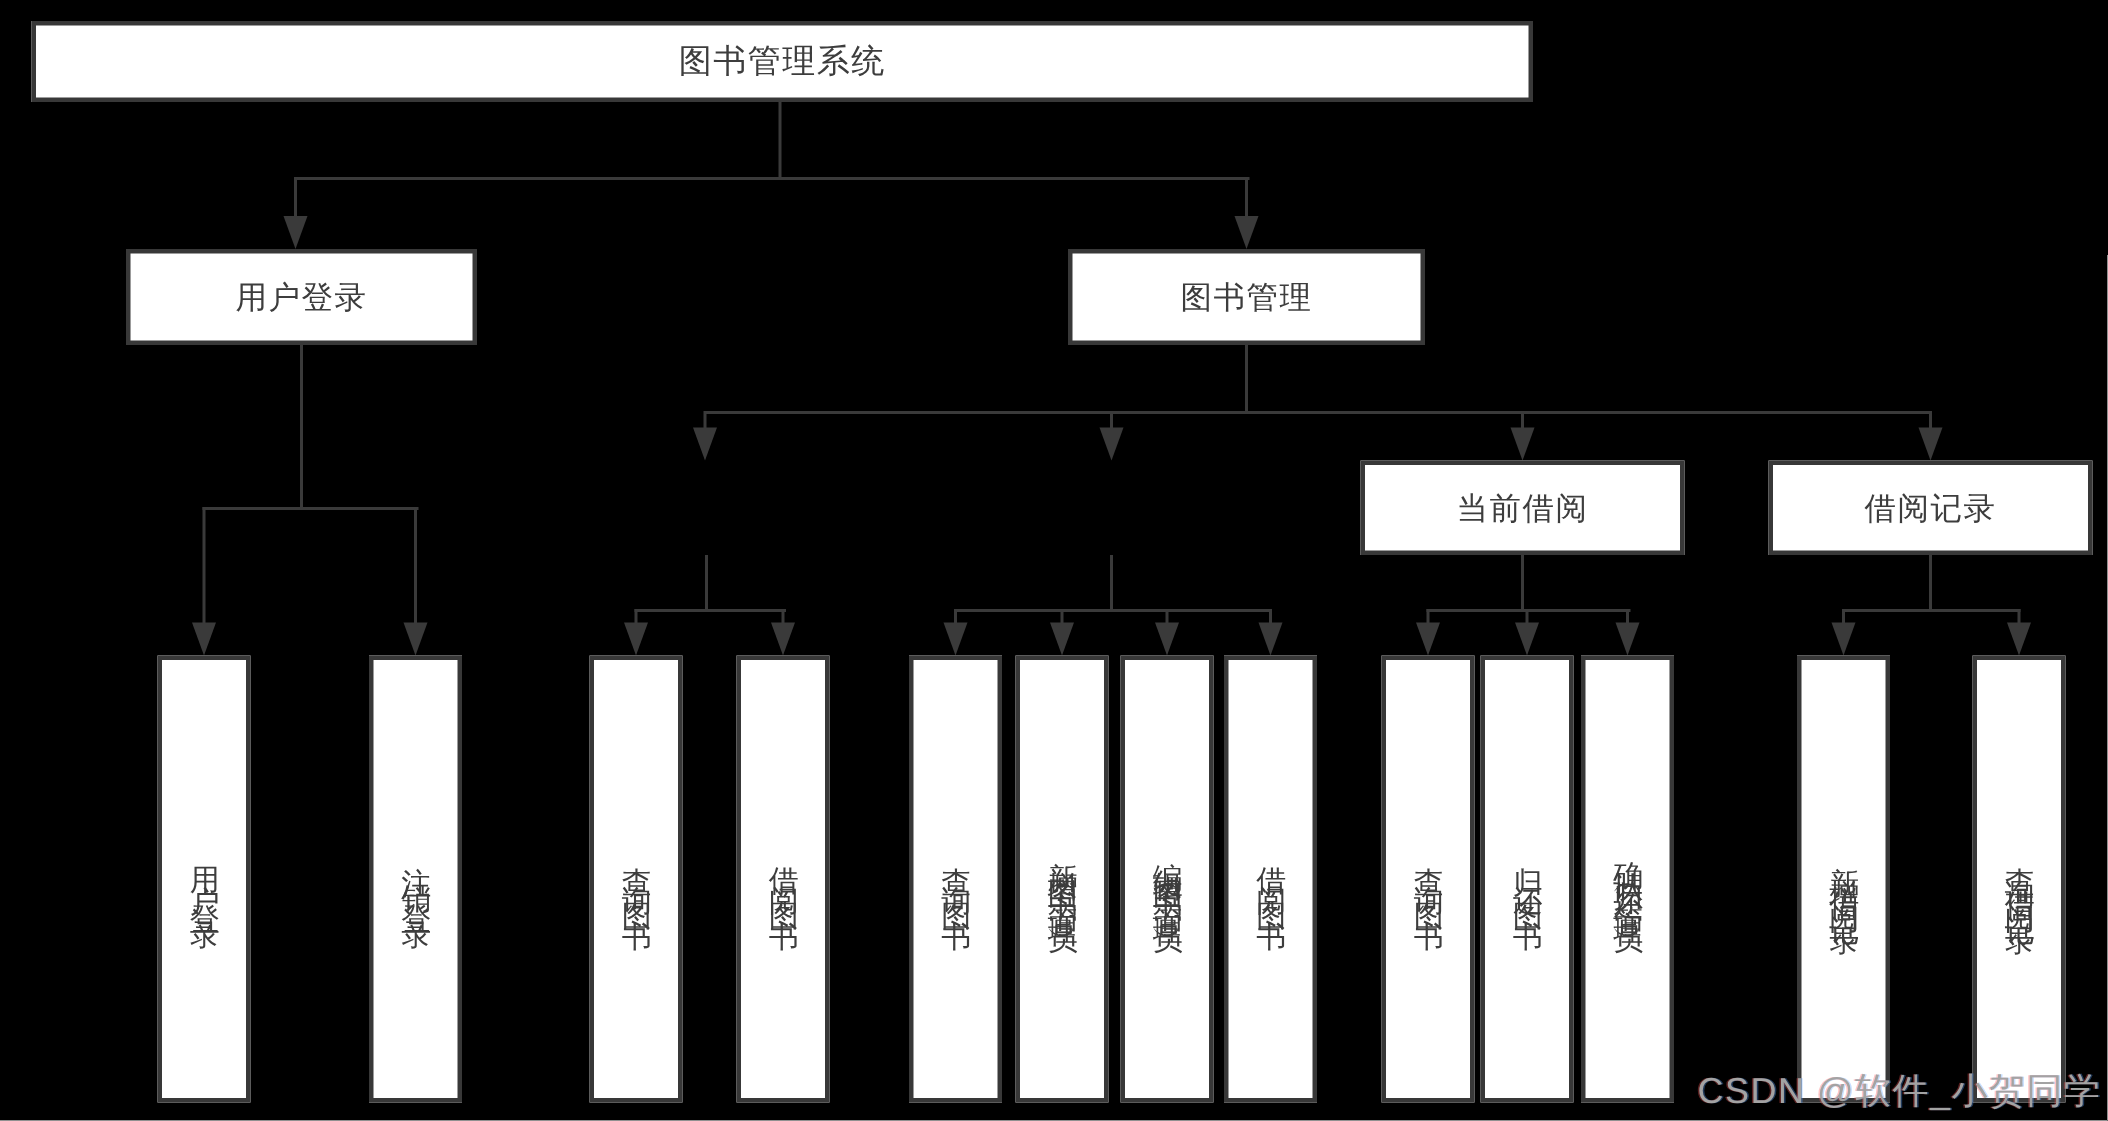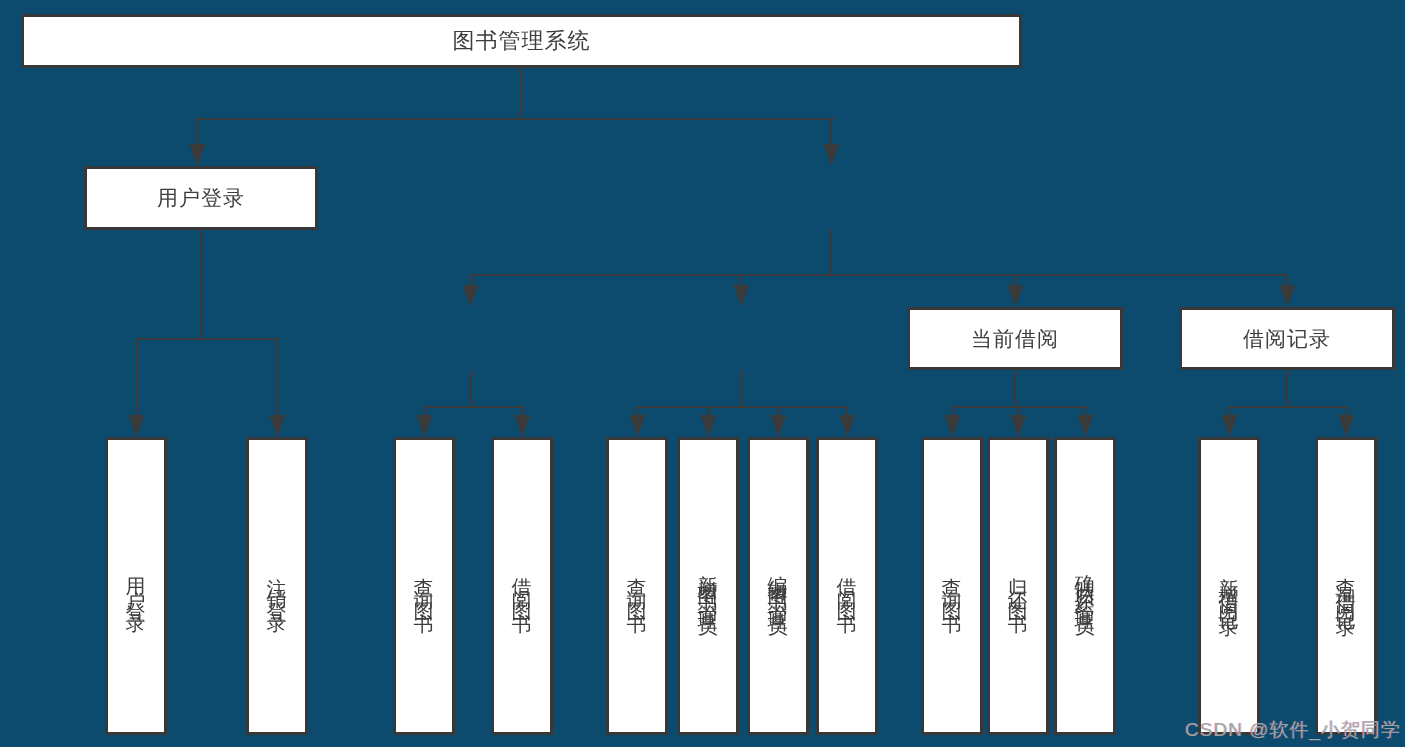--- a/index.html
+++ b/index.html
@@ -1,17 +1,17 @@
 <!DOCTYPE html>
 <html><head>
 <meta charset="utf-8">
 <style>
   html,body{margin:0;padding:0;background:#ffffff;}
   #canvas{
-    position:relative;width:1405px;height:747px;background:#0c4a6e;overflow:hidden;
+    position:relative;width:1405px;height:747px;background:#000000;overflow:hidden;
     font-family:"Liberation Sans","DejaVu Sans",sans-serif;color:#3d3d3d;
   }
   .node{
     position:absolute;box-sizing:border-box;background:#ffffff;
     border:3px solid #383838;display:flex;align-items:center;justify-content:center;
   }
   .hnode{font-size:21px;letter-spacing:1px;}
   .root{font-size:22px;}
   .vnode{font-size:20px;}
   .vnode>span{
@@ -22,40 +22,41 @@
   .sp-s{letter-spacing:6px;}
   .line{position:absolute;background:#3a3a3a;}
   .lv{width:2px;}
   .lh{height:2px;}
   .arw{
     position:absolute;width:0;height:0;
     border-left:8px solid transparent;border-right:8px solid transparent;
     border-top:22px solid #3a3a3a;
   }
   .watermark{
-    position:absolute;right:4px;bottom:4px;font-size:19px;color:#a3a3a3;
+    position:absolute;right:4px;bottom:4px;font-size:24px;color:#a3a3a3;
     letter-spacing:1px;z-index:5;
     text-shadow:-1px 0 0 rgba(255,90,90,.35),1px 0 0 rgba(90,160,255,.35);
   }
 </style>
 </head>
 <body>
 
 <div id="canvas">
 
   <div class="node hnode root" style="left:21px;top:14px;width:1001px;height:54px;">图书管理系统</div>
 
   <div class="line lv" style="left:519px;top:68px;height:52px;"></div>
   <div class="line lh" style="left:196px;top:118px;width:637px;"></div>
   <div class="line lv" style="left:196px;top:118px;height:28px;"></div>
   <div class="line lv" style="left:830px;top:118px;height:28px;"></div>
   <div class="arw" style="left:189px;top:144px;"></div>
   <div class="arw" style="left:823px;top:144px;"></div>
 
   <div class="node hnode" style="left:84px;top:166px;width:234px;height:64px;">用户登录</div>
+  <div class="node hnode" style="left:712px;top:166px;width:238px;height:64px;">图书管理</div>
 
   <div class="line lv" style="left:830px;top:230px;height:46px;"></div>
   <div class="line lh" style="left:470px;top:274px;width:818px;"></div>
   <div class="line lv" style="left:469px;top:274px;height:13px;"></div>
   <div class="line lv" style="left:740px;top:274px;height:13px;"></div>
   <div class="line lv" style="left:1014px;top:274px;height:13px;"></div>
   <div class="line lv" style="left:1286px;top:274px;height:13px;"></div>
   <div class="arw" style="left:462px;top:285px;"></div>
   <div class="arw" style="left:733px;top:285px;"></div>
   <div class="arw" style="left:1007px;top:285px;"></div>

